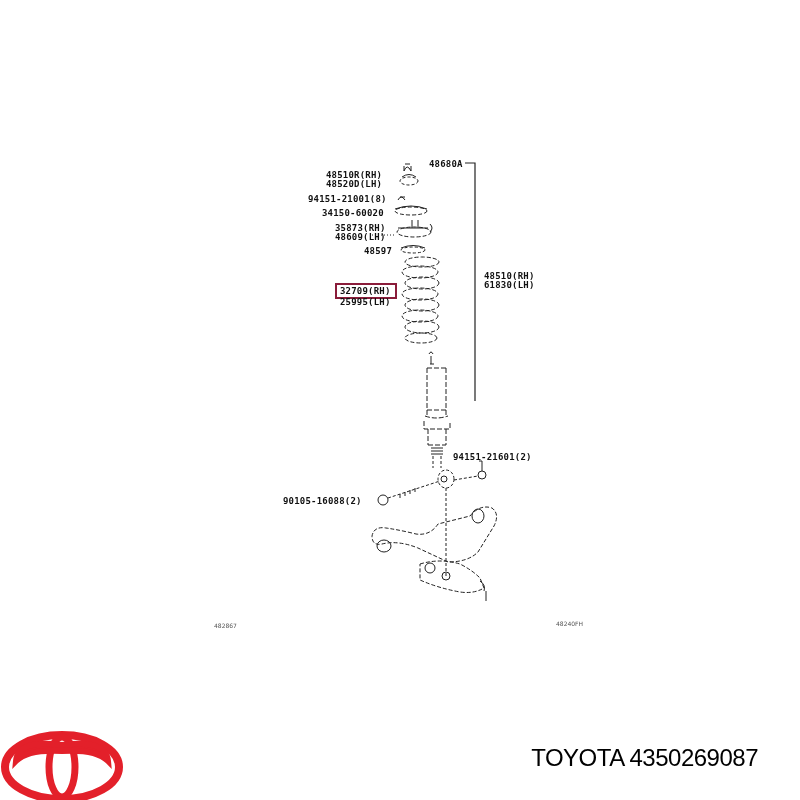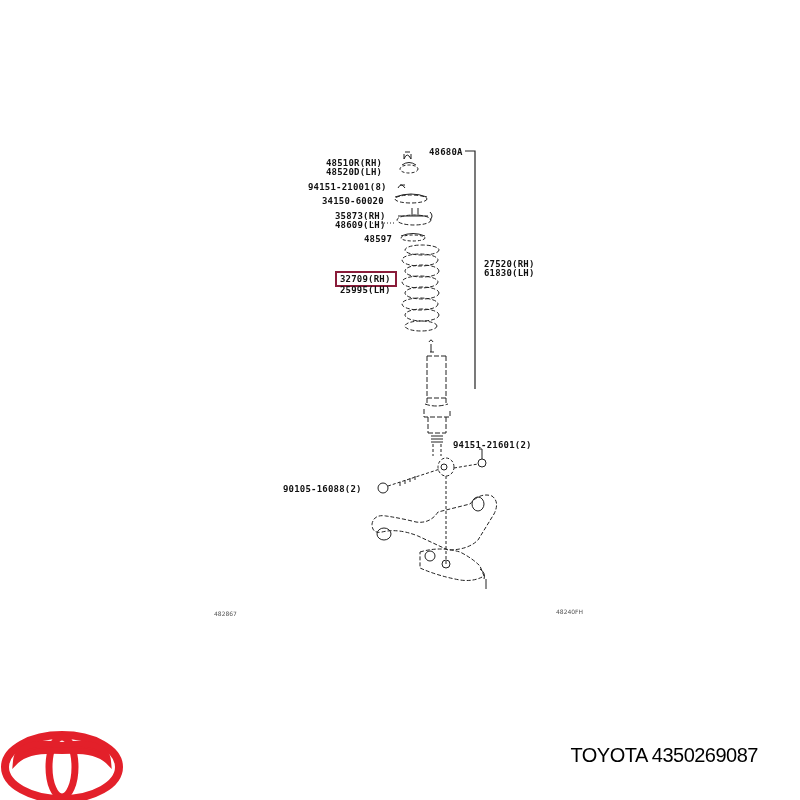--- a/index.html
+++ b/index.html
@@ -1,22 +1,22 @@
 <!DOCTYPE html>
 <html><head>
 <meta charset="utf-8">
 <style>
   html, body { margin: 0; padding: 0; background: #ffffff; }
   body { width: 800px; height: 800px; position: relative; overflow: hidden; font-family: "DejaVu Sans Mono", monospace; }
-  .diagram { position: absolute; left: 0; top: 4px; width: 654px; height: 640px; text-align: right; }
+  .diagram { position: absolute; left: 0; top: 16px; width: 654px; height: 640px; text-align: right; }
   .label { position: absolute; font-family: "DejaVu Sans Mono", monospace; font-size: 9px; font-weight: bold; color: #111; white-space: pre; line-height: 10px; letter-spacing: 0.2px; }
   .small { position: absolute; font-family: "DejaVu Sans", sans-serif; font-size: 6px; color: #555; }
   .highlight { position: absolute; border: 2px solid #8a1c3a; box-sizing: border-box; }
   .footer-logo { position: absolute; left: 0; top: 725px; width: 125px; height: 75px; }
-  .footer-text { position: absolute; right: 42px; top: 744px; font-family: "Liberation Sans", sans-serif; font-size: 20px; color: #000; letter-spacing: -0.5px; }
+  .footer-text { position: absolute; right: 42px; top: 744px; font-family: "Liberation Sans", sans-serif; font-size: 24px; color: #000; letter-spacing: -0.5px; }
   svg { position: absolute; left: 0; top: 0; }
 </style>
 </head>
 <body>
 
 <div class="diagram">
   <svg width="800" height="640" viewBox="0 0 800 640">
     <g fill="none" stroke="#222" stroke-width="1">
 
       <path d="M404 155 q3 -8 7 0 M404 155 l0 -5 M411 155 l0 -5 M405 148 h5"></path>
@@ -88,21 +88,21 @@
   <span class="label" style="left:308px;top:178px">94151-21001(8)</span>
   <span class="label" style="left:322px;top:192px">34150-60020</span>
   <span class="label" style="left:335px;top:207px">35873(RH)</span>
   <span class="label" style="left:335px;top:216px">48609(LH)</span>
   <span class="label" style="left:364px;top:230px">48597</span>
 
   <div class="highlight" style="left:335px;top:267px;width:62px;height:16px"></div>
   <span class="label" style="left:340px;top:270px">32709(RH)</span>
   <span class="label" style="left:340px;top:281px">25995(LH)</span>
 
-  <span class="label" style="left:484px;top:255px">27520(RH)</span>
+  <span class="label" style="left:484px;top:255px">48510(RH)</span>
   <span class="label" style="left:484px;top:264px">61830(LH)</span>
 
   <span class="label" style="left:453px;top:436px">94151-21601(2)</span>
   <span class="label" style="left:283px;top:480px">90105-16088(2)</span>
 
   <span class="small" style="left:214px;top:606px">482867</span>
   <span class="small" style="left:556px;top:604px">48240FH</span>
 </div>
 
 <div class="footer-logo">

